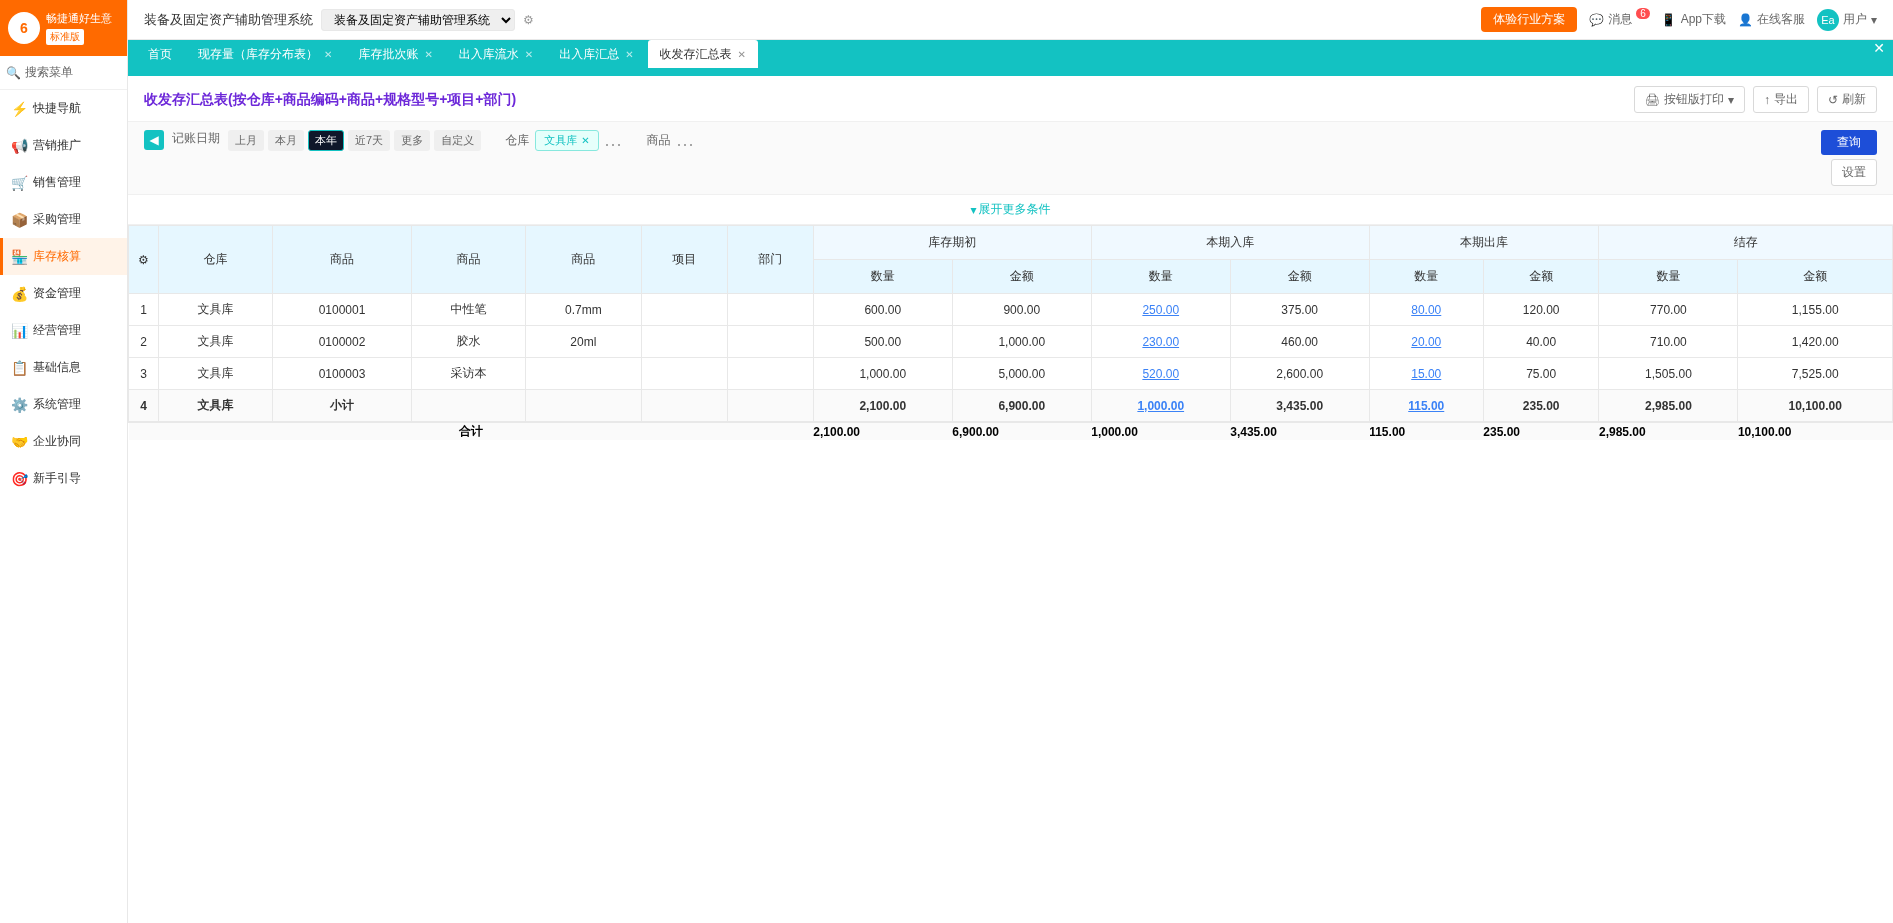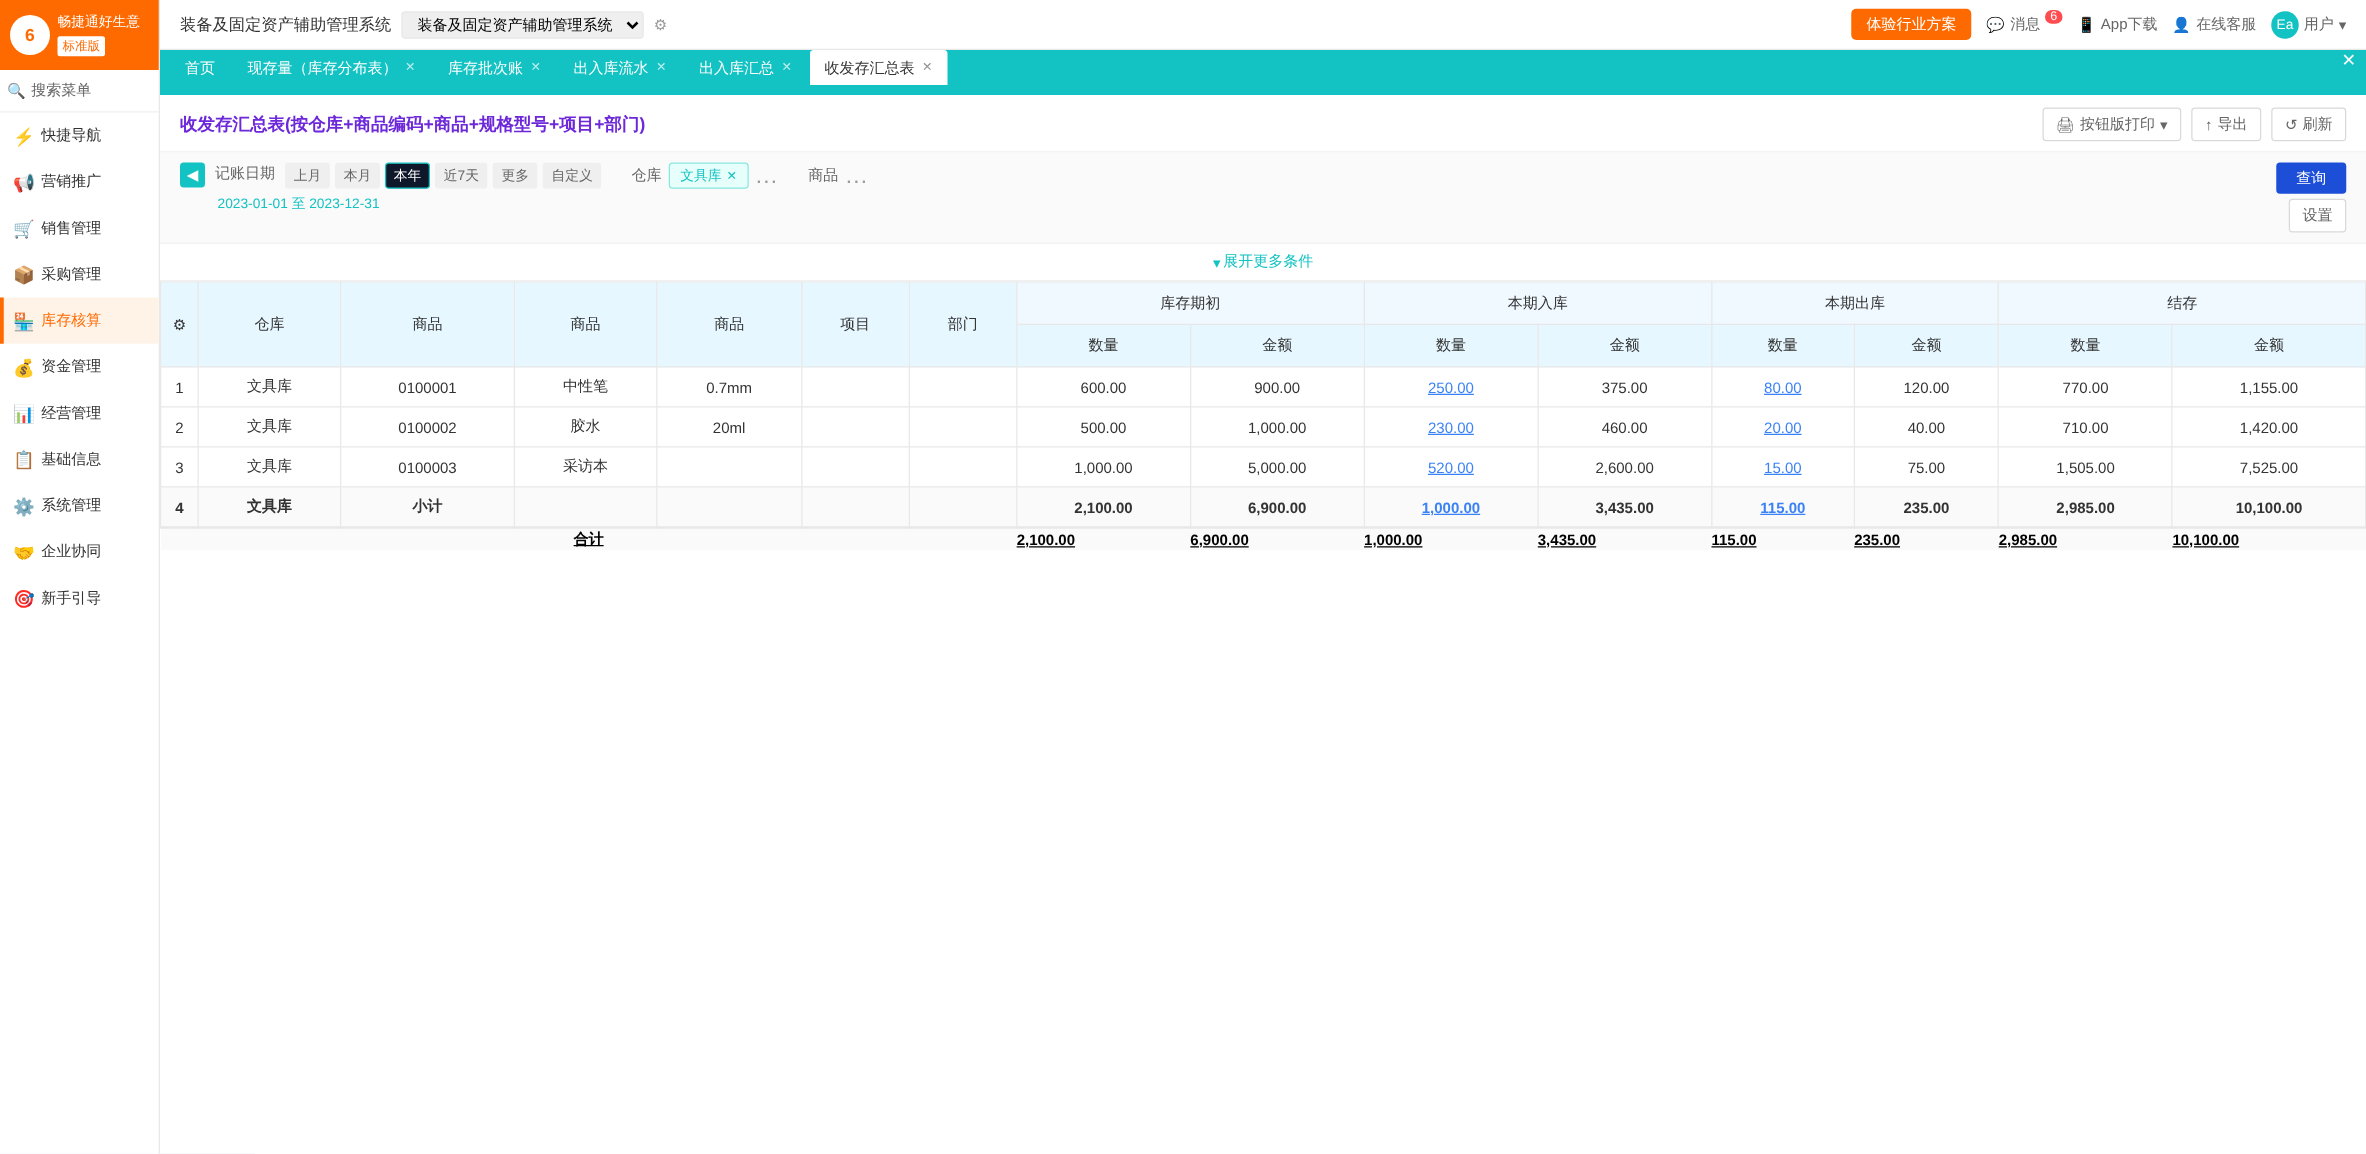--- a/index.html
+++ b/index.html
@@ -147,21 +147,21 @@
     td.link { color: #3b82f6; text-decoration: underline; cursor: pointer; }
     .col-group-header { background: #f0f9ff; }
 
     
     .table-footer {
       position: sticky;
       bottom: 0;
       background: #fff;
       border-top: 2px solid #e8e8e8;
     }
-    .table-footer td { font-weight: bold; background: #fafafa; text-decoration: underline; }
+    .table-footer td { font-weight: bold; background: #fafafa; }
   </style>
 </head>
 <body>
 
 <div class="sidebar">
   <div class="sidebar-logo">
     <div class="logo-icon">
       <span>6</span>
     </div>
     <div>
@@ -322,23 +322,20 @@
                 <span>文具库</span>
                 <span class="tag-close">✕</span>
               </div>
               <span class="more-btn">...</span>
             </div>
             <div style="margin-left:16px;display:flex;align-items:center;gap:6px;">
               <span class="filter-label">商品</span>
               <span class="more-btn">...</span>
             </div>
           </div>
-          <div style="display:flex;align-items:center;gap:4px;padding-left:2px;">
-            <span class="date-range">2023-01-01 至 2023-12-31</span>
-          </div>
         </div>
       </div>
       <div style="display:flex;flex-direction:column;gap:4px;align-items:flex-end;">
         <button class="query-btn">查询</button>
         <button class="settings-btn">设置</button>
       </div>
     </div>
 
     <div style="padding:6px 16px;border-bottom:1px solid #f0f0f0;display:flex;align-items:center;justify-content:center;">
       <span class="expand-btn">

